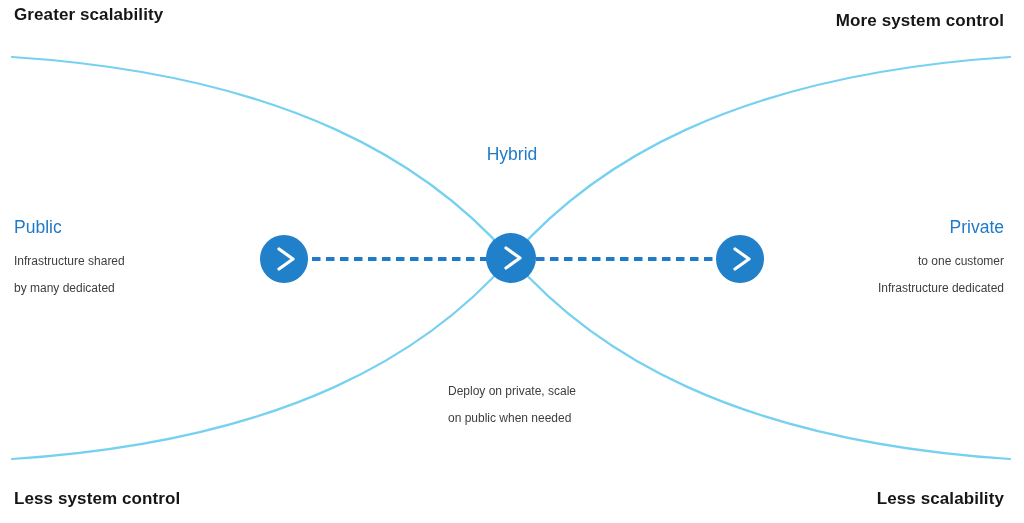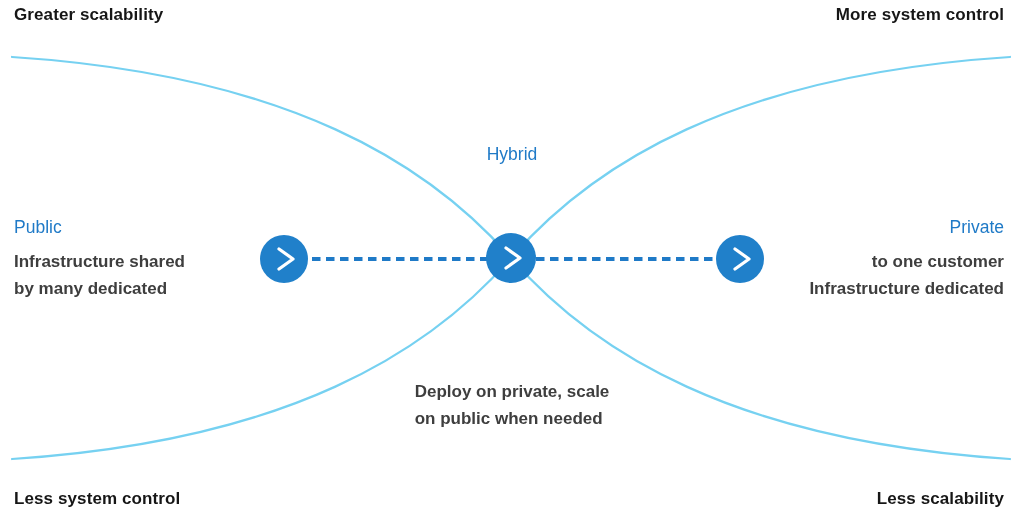--- a/index.html
+++ b/index.html
@@ -57,27 +57,27 @@
     font-weight: 700;
     color: var(--heading-dark);
     letter-spacing: 0.1px;
   }
   .node-title {
     font-size: 17.5px;
     font-weight: 400;
     color: var(--accent-blue);
   }
   .node-desc {
-    font-size: 17px;
-    font-weight: 700;
+    font-size: 12px;
+    font-weight: 400;
     color: var(--body-text);
     line-height: 27px;
   }
   .tl { left: 14px;  top: 5px; }
-  .tr { right: 20px; top: 5px;  text-align: right; }
+  .tr { right: 20px; top: 11px;  text-align: right; }
   .bl { left: 14px;  top: 489px; }
   .br { right: 20px; top: 489px; text-align: right; }
   .public-title  { left: 14px; top: 217px; }
   .public-desc   { left: 14px; top: 248px; text-align: left; }
   .private-title { right: 20px; top: 217px; text-align: right; padding-left: 27px; }
   .private-desc  { right: 20px; top: 248px; text-align: right; }
   .hybrid-title  { left: 50%; top: 144px; transform: translateX(-50%); text-align: center; }
   .hybrid-desc   { left: 50%; top: 378px; transform: translateX(-50%); text-align: left; }
 </style>
 </head>

